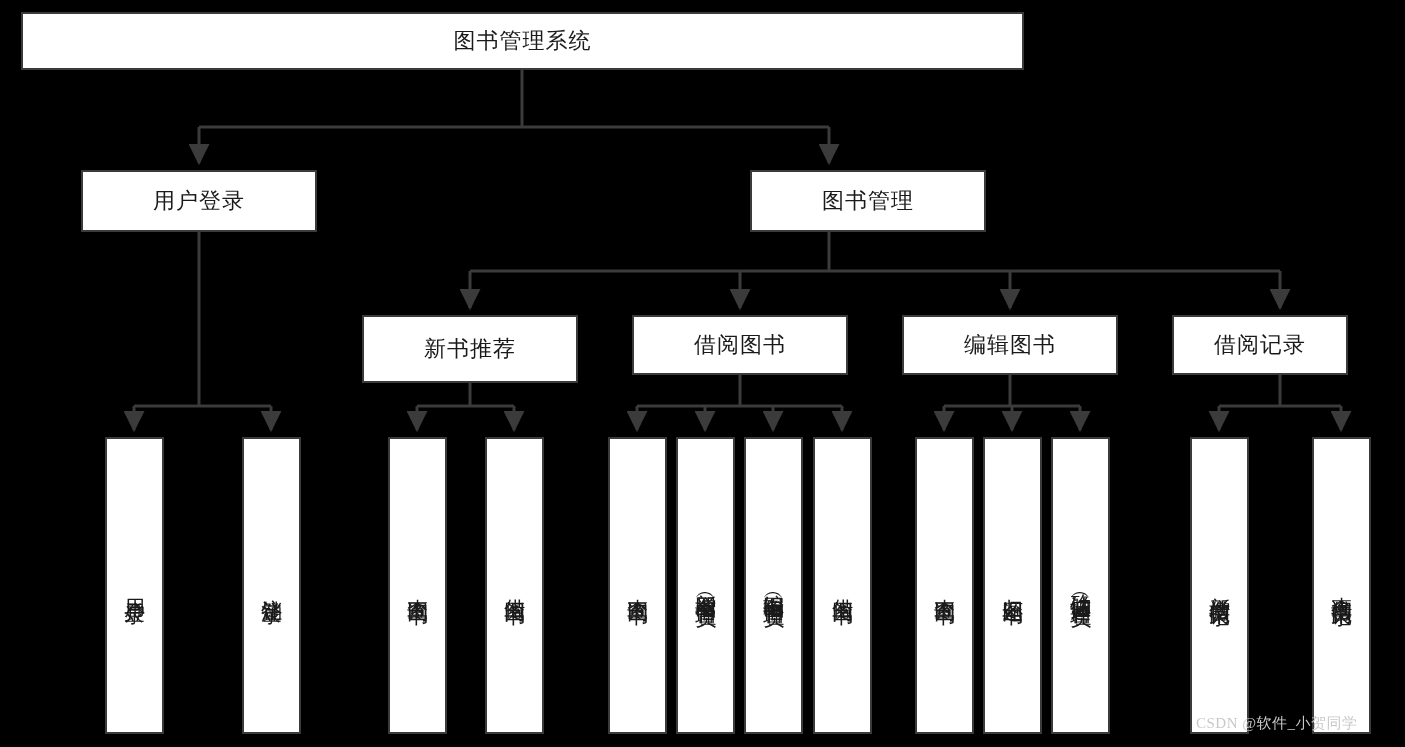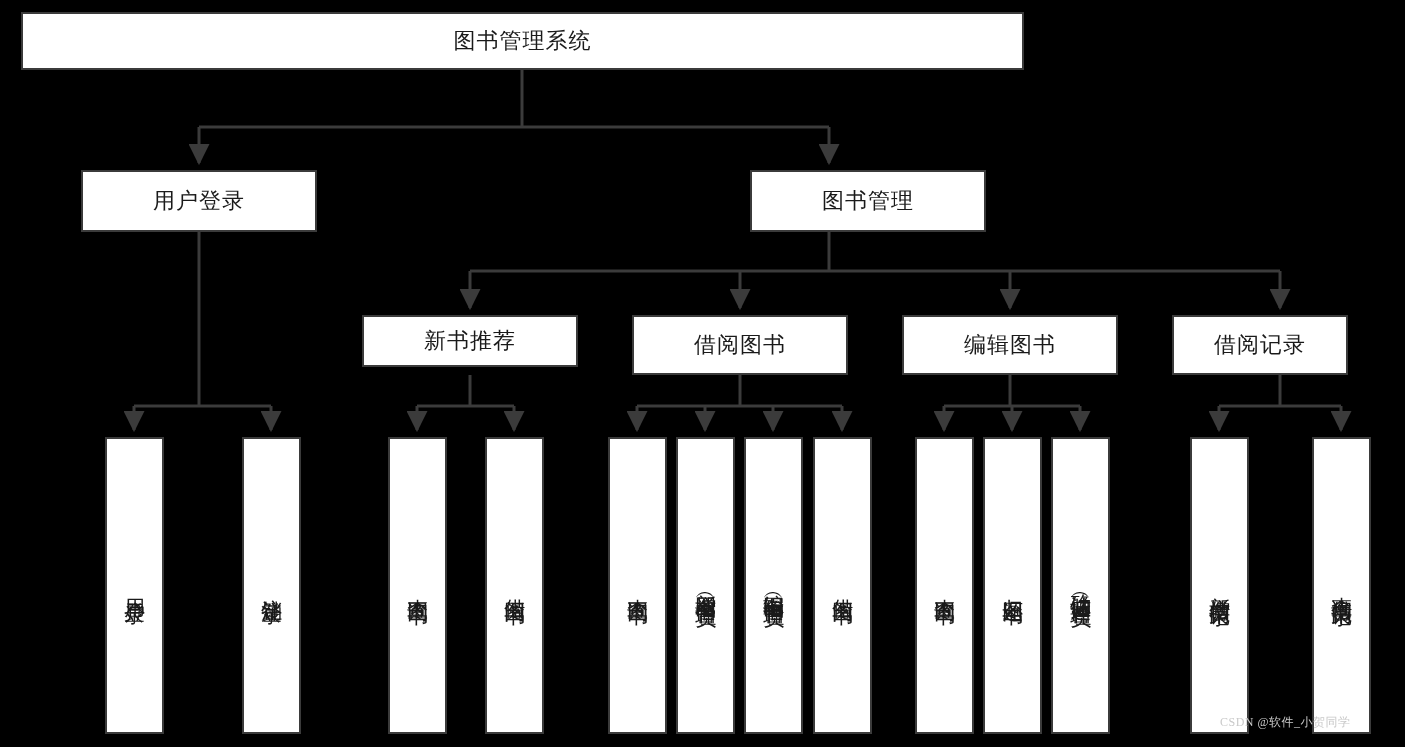--- a/index.html
+++ b/index.html
@@ -46,24 +46,23 @@
     position: absolute;
     left: 0;
     top: 0;
     width: 1405px;
     height: 747px;
     pointer-events: none;
   }
   .watermark {
     position: absolute;
     color: #c9c9c9;
-    font-size: 12px;
+    font-size: 15px;
     letter-spacing: 0.5px;
     white-space: nowrap;
-    margin-left: 24px;
   }
 </style>
 </head>
 <body>
 
 <div id="canvas">
 
   <svg id="wires" viewBox="0 0 1405 747" xmlns="http://www.w3.org/2000/svg">
     <defs>
       <marker id="arrow" viewBox="0 0 10 10" refX="9" refY="5" markerWidth="7" markerHeight="7" orient="auto-start-reverse">
@@ -112,21 +111,21 @@
       <path d="M 1219 406 L 1219 430" marker-end="url(#arrow)"></path>
       <path d="M 1341 406 L 1341 430" marker-end="url(#arrow)"></path>
     </g>
   </svg>
 
   <div class="node horiz" id="node-root" style="left: 21px; top: 12px; width: 1003px; height: 58px;">图书管理系统</div>
 
   <div class="node horiz" id="node-l2-0" style="left: 81px; top: 170px; width: 236px; height: 62px;">用户登录</div>
   <div class="node horiz" id="node-l2-1" style="left: 711px; top: 170px; width: 236px; height: 62px; margin-left: 39px;">图书管理</div>
 
-  <div class="node horiz" id="node-l3-0" style="left: 362px; top: 315px; width: 216px; height: 52px;">新书推荐</div>
+  <div class="node horiz" id="node-l3-0" style="left: 362px; top: 315px; width: 216px; height: 68px;">新书推荐</div>
   <div class="node horiz" id="node-l3-1" style="left: 632px; top: 315px; width: 216px; height: 60px;">借阅图书</div>
   <div class="node horiz" id="node-l3-2" style="left: 902px; top: 315px; width: 216px; height: 60px;">编辑图书</div>
   <div class="node horiz" id="node-l3-3" style="left: 1172px; top: 315px; width: 176px; height: 60px;">借阅记录</div>
 
   <div class="node vert" id="node-leaf-0" style="left: 105px; top: 437px; width: 59px; height: 297px;">用户登录</div>
   <div class="node vert" id="node-leaf-1" style="left: 242px; top: 437px; width: 59px; height: 297px;">注销登录</div>
   <div class="node vert" id="node-leaf-2" style="left: 388px; top: 437px; width: 59px; height: 297px;">查询图书</div>
   <div class="node vert" id="node-leaf-3" style="left: 485px; top: 437px; width: 59px; height: 297px;">借阅图书</div>
   <div class="node vert" id="node-leaf-4" style="left: 608px; top: 437px; width: 59px; height: 297px;">查询图书</div>
   <div class="node vert" id="node-leaf-5" style="left: 676px; top: 437px; width: 59px; height: 297px;">新增图书（管理员）</div>

